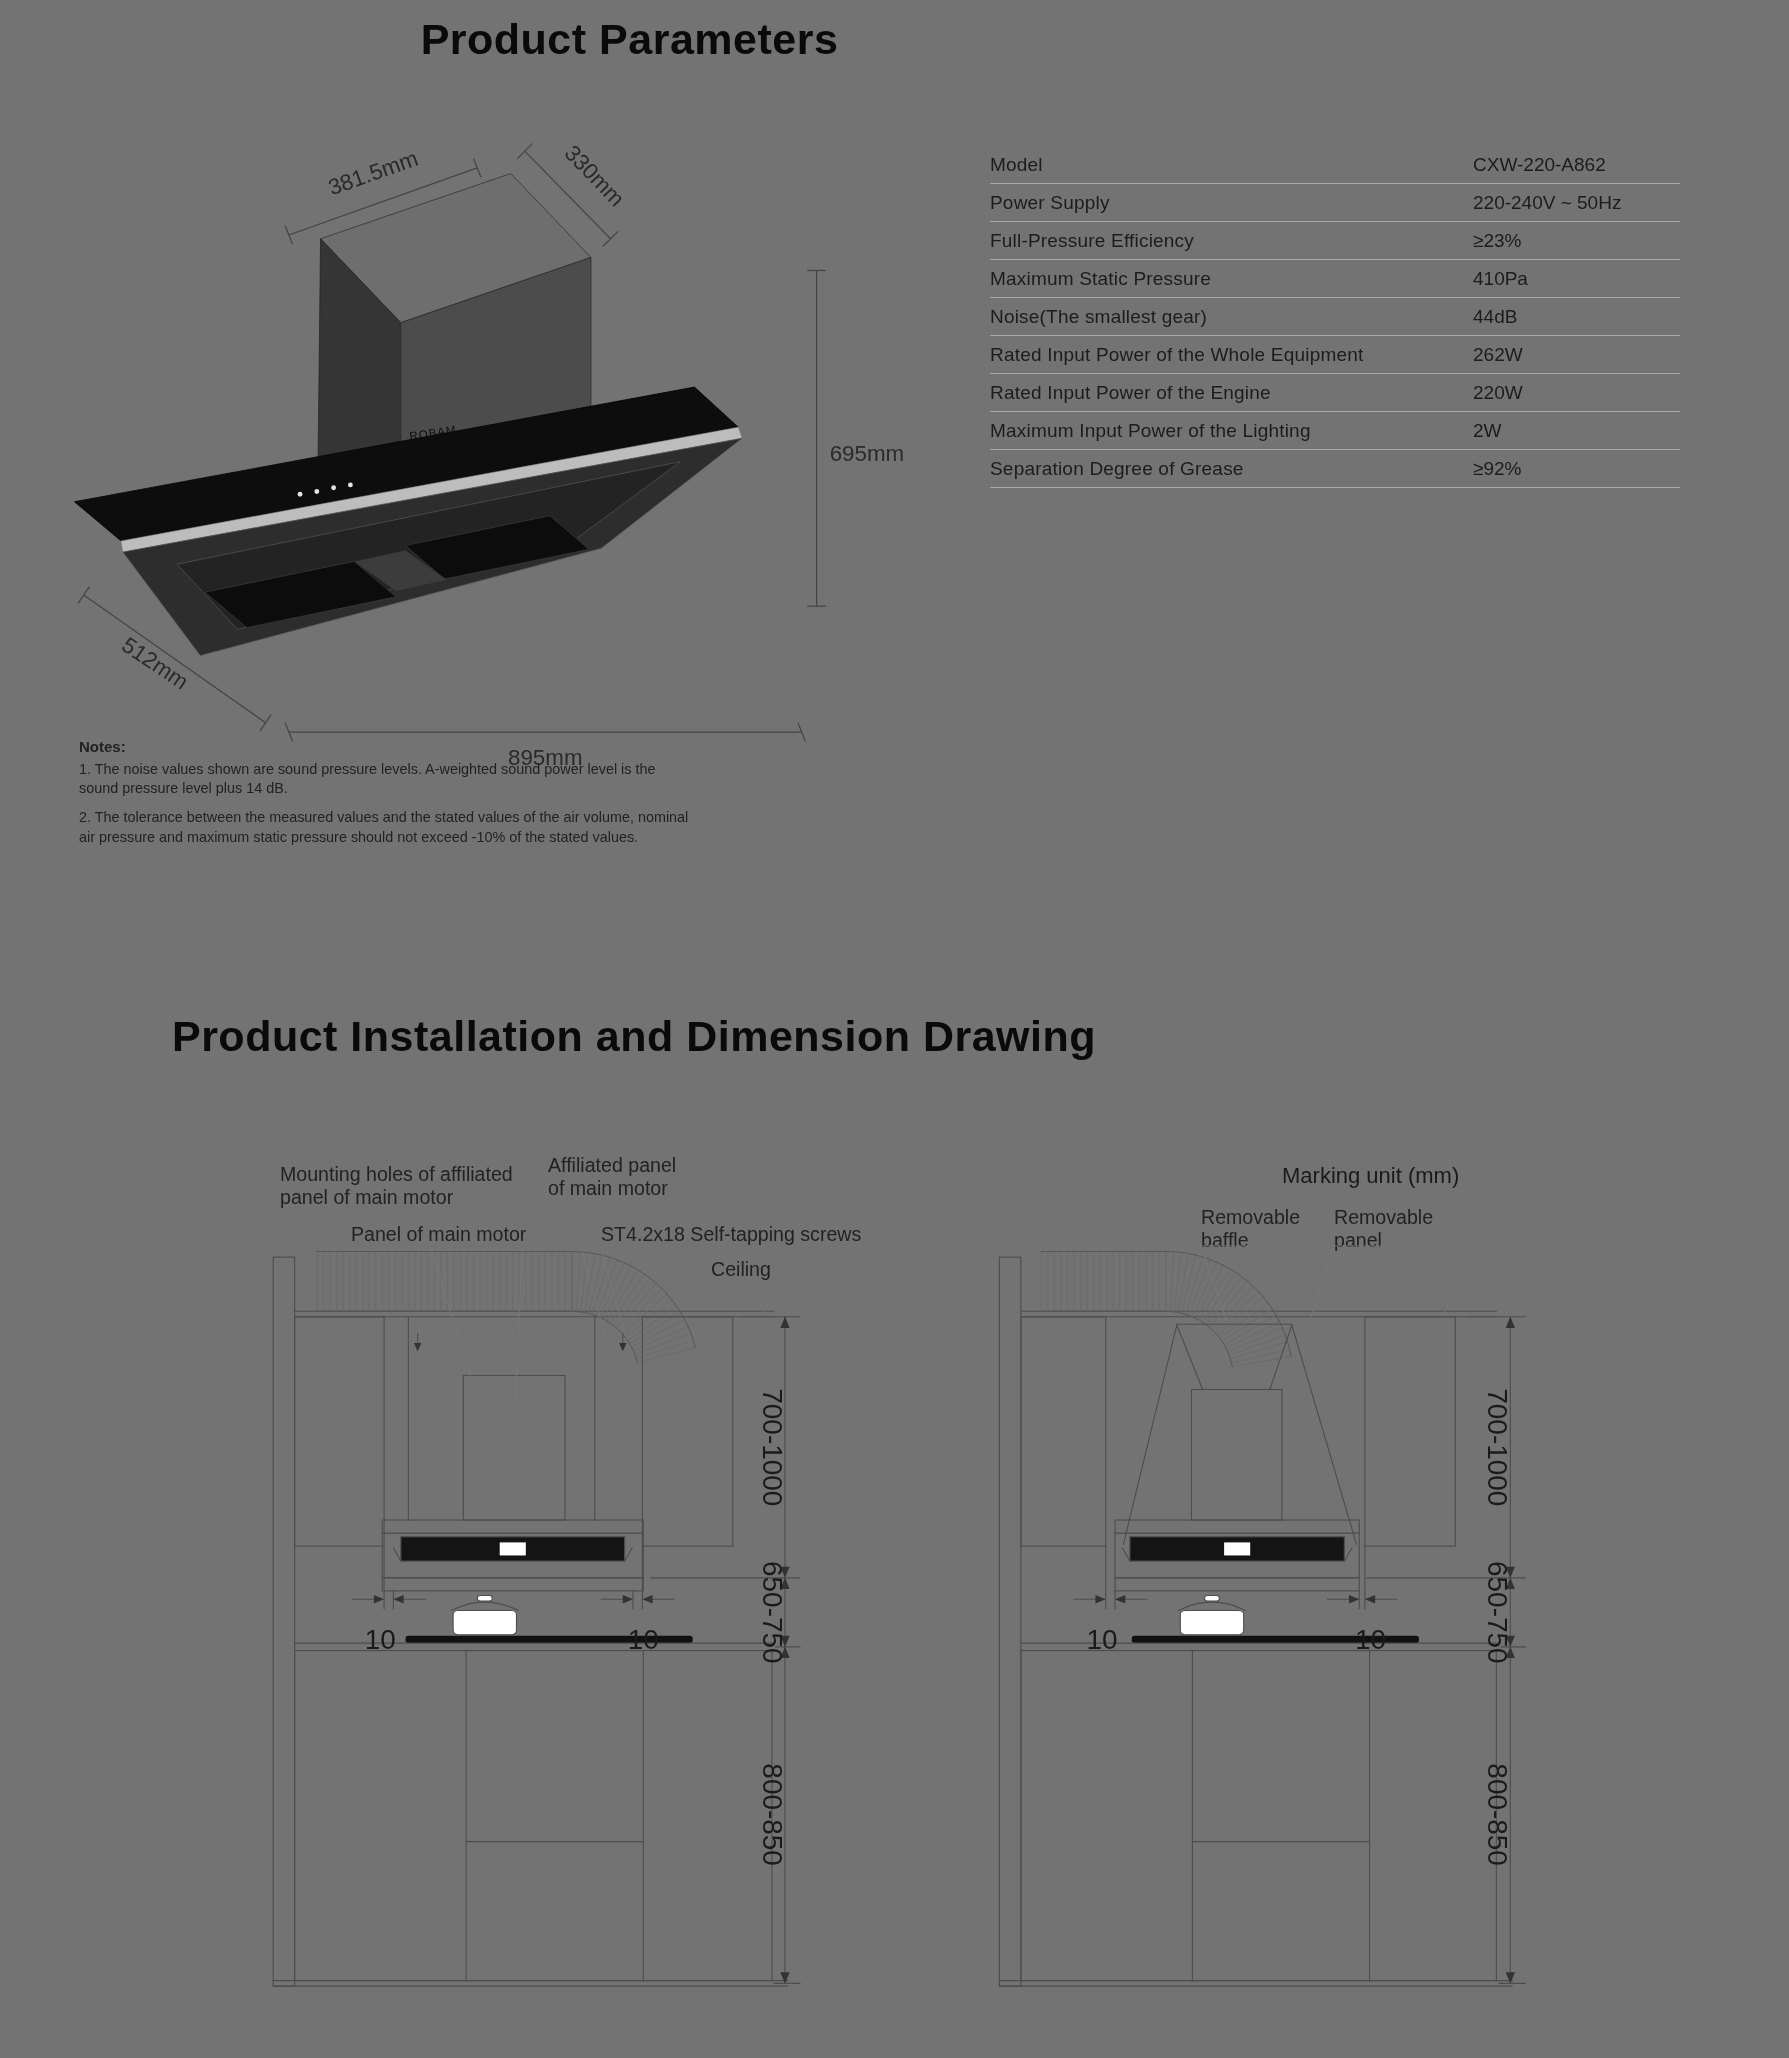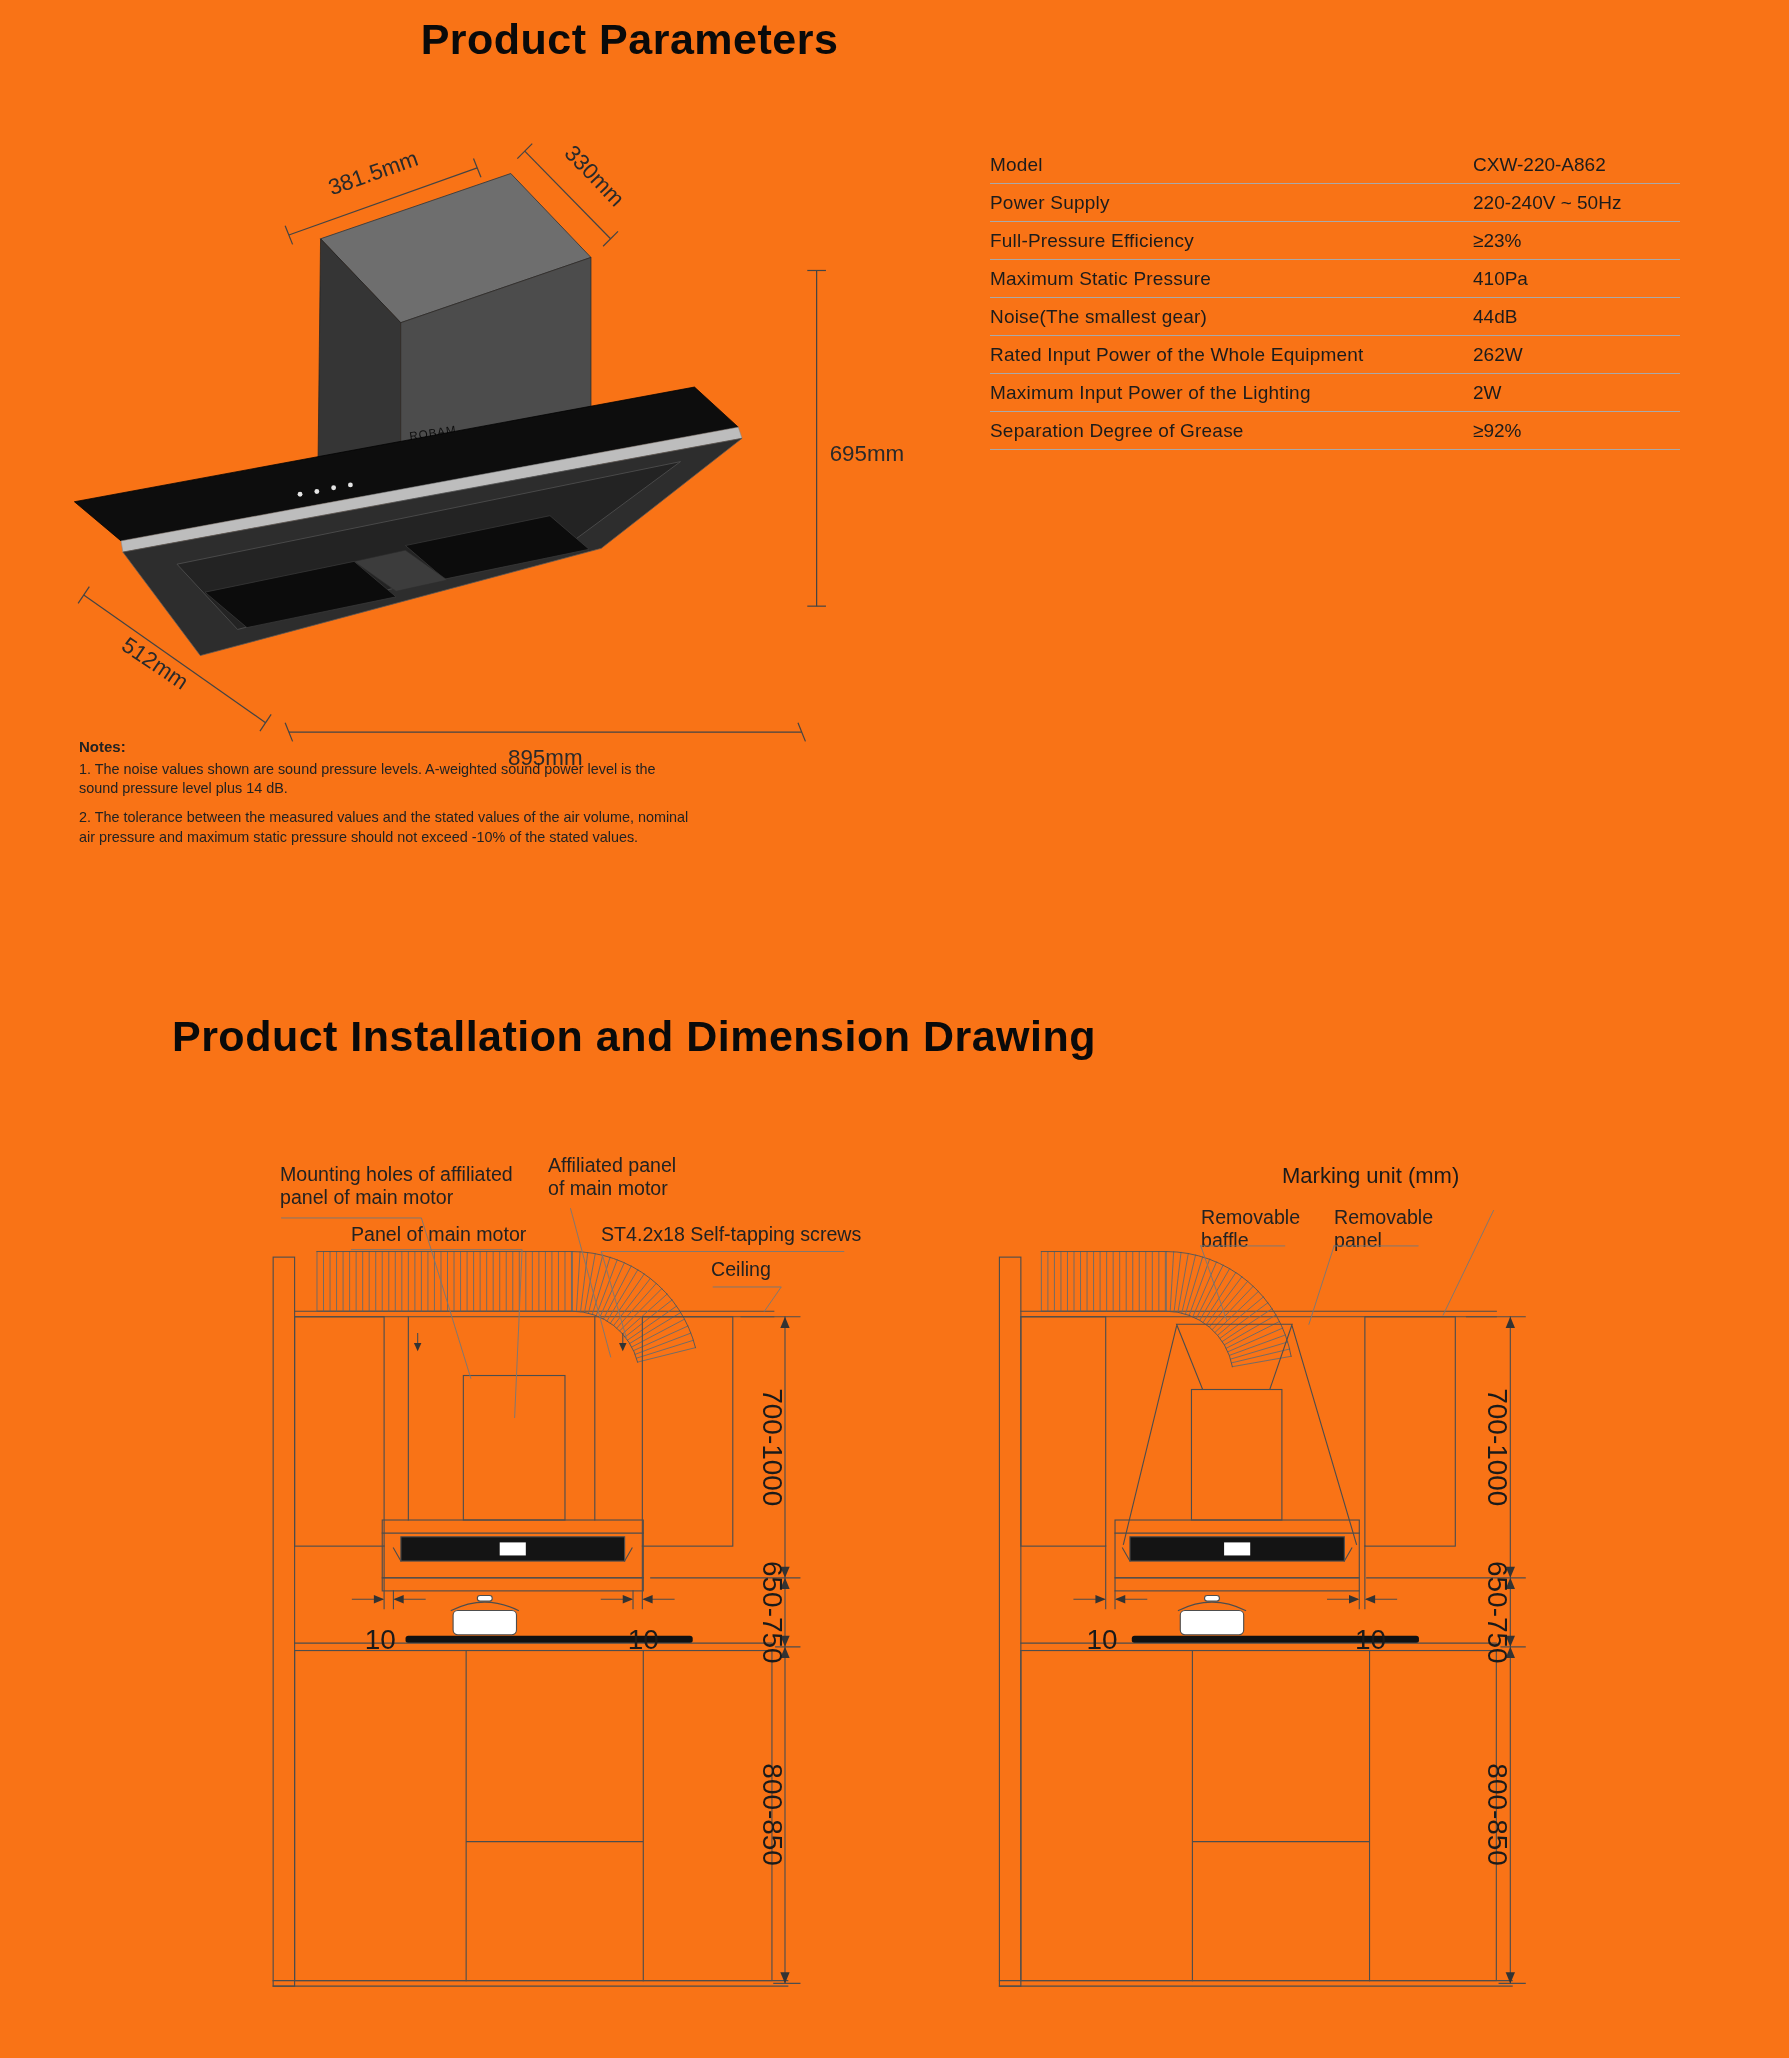--- a/index.html
+++ b/index.html
@@ -1,16 +1,16 @@
 <!DOCTYPE html>
 <html style="font-size:15px"><head>
 <meta charset="utf-8">
 <style>
   html,body{margin:0;padding:0;background:#fff;}
-  .page{position:relative;width:1790px;height:2058px;background:#f97316;
+  .page{position:relative;width:1790px;height:2058px;background:#737373;
         font-family:"Liberation Sans",sans-serif;color:#111;overflow:hidden;}
   .title{position:absolute;font-weight:700;font-size:43px;letter-spacing:0.5px;
          text-align:center;color:#0a0a0a;white-space:nowrap;}
   .spec{position:absolute;left:990px;top:146px;width:690px;}
   .spec-row{position:relative;height:37px;border-bottom:0.9px solid #a9a9a9;font-size:19px;color:#1c1c1c;}
   .spec-row .lab{position:absolute;left:0;bottom:7.5px;white-space:nowrap;letter-spacing:0.2px;}
   .spec-row .val{position:absolute;left:483px;bottom:7.5px;white-space:nowrap;}
   .notes{position:absolute;left:79px;top:737px;width:611px;font-size:14.4px;line-height:1.38;color:#222;}
   .notes .nh{font-weight:700;font-size:15px;margin:0 0 1.9px 0;}
   .notes .ni{margin:0 0 8.4px 0;}
@@ -105,20 +105,24 @@
       </div>
     <div class="spec-row">
         <span class="lab">Noise(The smallest gear)</span>
         <span class="val">44dB</span>
       </div>
     <div class="spec-row">
         <span class="lab">Rated Input Power of the Whole Equipment</span>
         <span class="val">262W</span>
       </div>
     <div class="spec-row">
+        <span class="lab">Rated Input Power of the Engine</span>
+        <span class="val">220W</span>
+      </div>
+    <div class="spec-row">
         <span class="lab">Maximum Input Power of the Lighting</span>
         <span class="val">2W</span>
       </div>
     <div class="spec-row">
         <span class="lab">Separation Degree of Grease</span>
         <span class="val">≥92%</span>
       </div>
   </div>
 
   <div class="notes">

